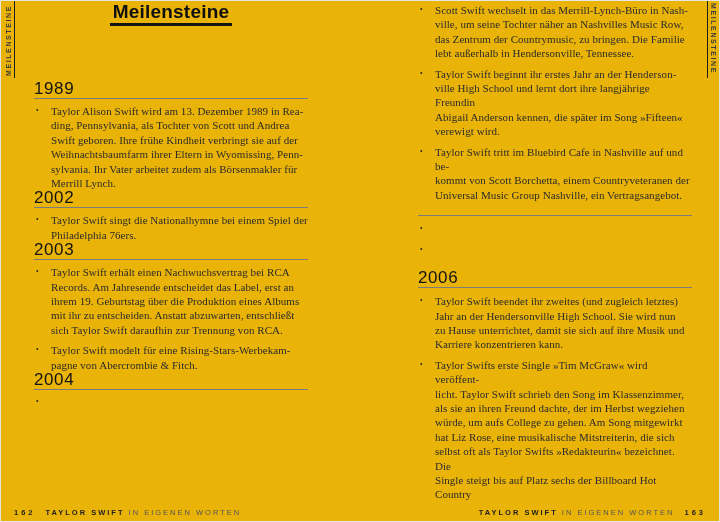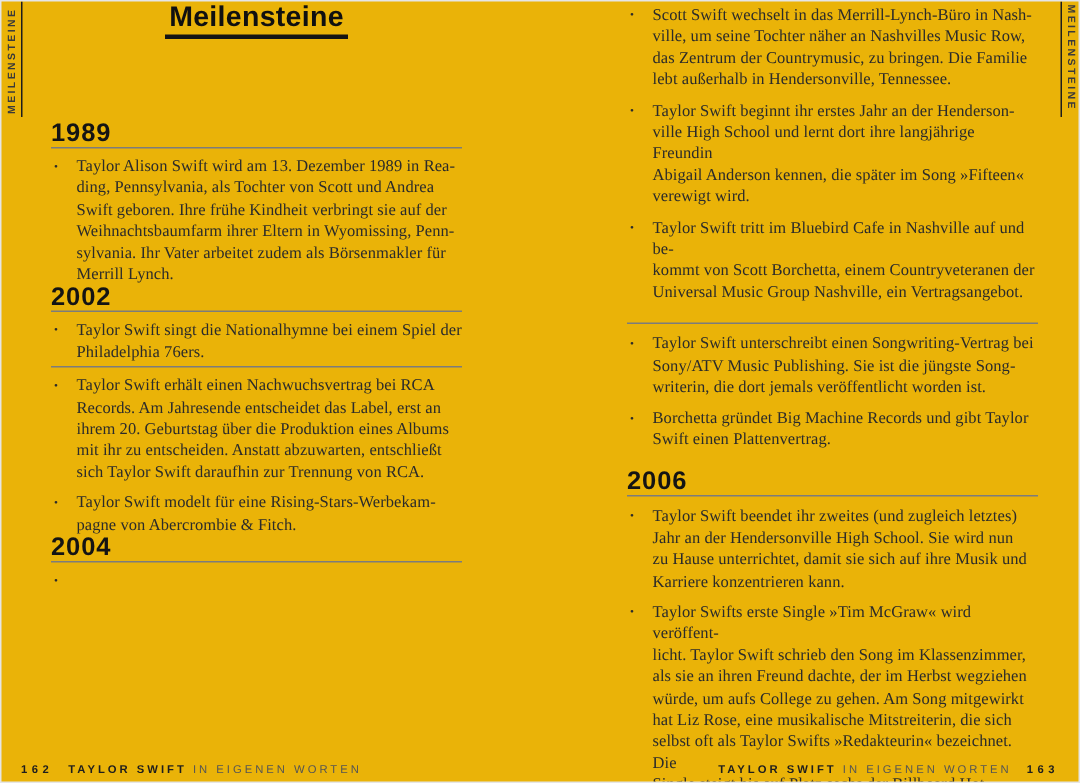--- a/index.html
+++ b/index.html
@@ -31,21 +31,21 @@
     display:inline-block; font-family:"Liberation Sans",sans-serif;
     font-weight:700; font-size:19px; line-height:20px; letter-spacing:0.2px;
     color:#101010; border-bottom:3px solid #141414; padding:0 3px 1px;
   }
 
   
   .section { }
   .page-left .section.first { margin-top:55px; }
   .page-right .section { margin-top:13px; }
   .year {
-    margin:0; font-family:"Liberation Sans",sans-serif; font-weight:700;
+    margin:0; font-family:"Liberation Sans",sans-serif; font-weight:400;
     font-size:17px; line-height:15px; letter-spacing:0.6px; color:#141414;
   }
   .hrule { height:1px; background:#7c7c7c; margin-top:2px; }
 
   
   .bullets { margin:0; }
   .bullet { display:flex; margin-top:6px; }
   .bullets .bullet:first-child { margin-top:5px; }
   .page-right .section .bullets .bullet:first-child { margin-top:6px; }
   .bullets.cont .bullet:first-child { margin-top:2px; }
@@ -103,27 +103,28 @@
       <div class="bullets">
         <div class="bullet">
           <span class="marker">•</span>
           <span class="btext">Taylor Swift singt die Nationalhymne bei einem Spiel der
 Philadelphia 76ers.</span>
         </div>
       </div>
     </section>
 
     <section class="section">
+      <h2 class="year">2003</h2>
       <div class="hrule"></div>
       <div class="bullets">
         <div class="bullet">
           <span class="marker">•</span>
           <span class="btext">Taylor Swift erhält einen Nachwuchsvertrag bei RCA
 Records. Am Jahresende entscheidet das Label, erst an
-ihrem 20. Geburtstag über die Produktion eines Albums
+ihrem 19. Geburtstag über die Produktion eines Albums
 mit ihr zu entscheiden. Anstatt abzuwarten, entschließt
 sich Taylor Swift daraufhin zur Trennung von RCA.</span>
         </div>
         <div class="bullet">
           <span class="marker">•</span>
           <span class="btext">Taylor Swift modelt für eine Rising-Stars-Werbekam-
 pagne von Abercrombie &amp; Fitch.</span>
         </div>
       </div>
     </section>
@@ -161,28 +162,23 @@
 kommt von Scott Borchetta, einem Countryveteranen der
 Universal Music Group Nashville, ein Vertragsangebot.</span>
       </div>
     </div>
 
     <section class="section">
       <div class="hrule"></div>
       <div class="bullets">
         <div class="bullet">
           <span class="marker">•</span>
-          <span class="btext">Taylor Swift unterschreibt einen Songwriting-Vertrag bei
-Sony/ATV Music Publishing. Sie ist die jüngste Song-
-writerin, die dort jemals veröffentlicht worden ist.</span>
-        </div>
-        <div class="bullet">
-          <span class="marker">•</span>
-          <span class="btext">Borchetta gründet Big Machine Records und gibt Taylor
-Swift einen Plattenvertrag.</span>
+        </div>
+        <div class="bullet">
+          <span class="marker">•</span>
         </div>
       </div>
     </section>
 
     <section class="section">
       <h2 class="year">2006</h2>
       <div class="hrule"></div>
       <div class="bullets">
         <div class="bullet">
           <span class="marker">•</span>

